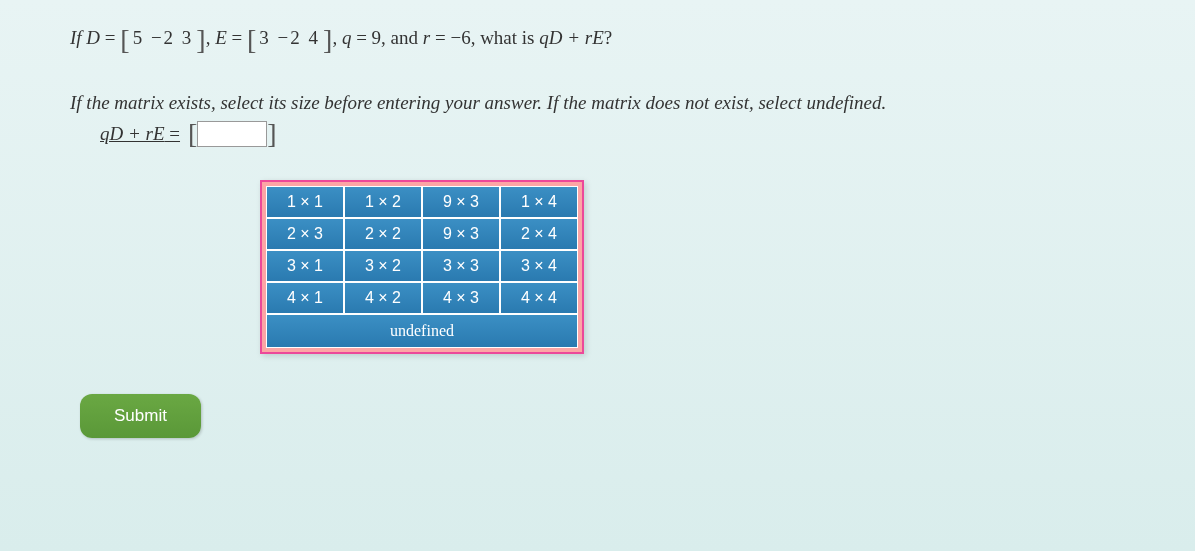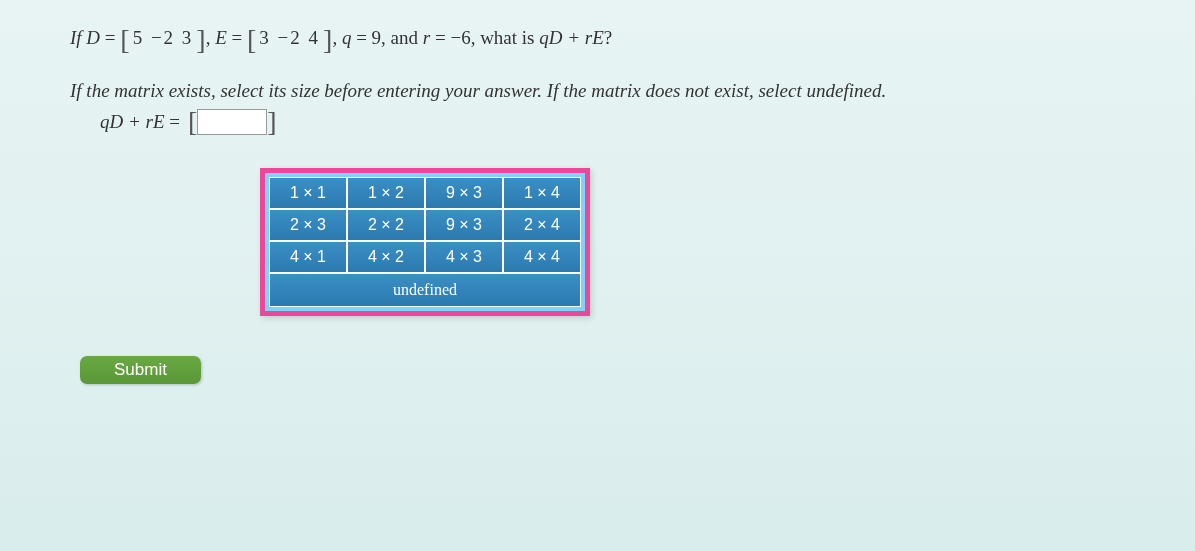--- a/index.html
+++ b/index.html
@@ -12,21 +12,21 @@
       background: linear-gradient(to bottom, #e8f4f4 0%, #d9edec 100%);
       width: 1195px;
       height: 551px;
       padding: 20px 70px;
       color: #333;
       font-size: 19px;
       font-style: italic;
       overflow: hidden;
     }
     .question-line {
-      margin-bottom: 18px;
+      margin-bottom: 30px;
       line-height: 1.4;
     }
     .matrix-bracket {
       font-style: normal;
       font-size: 28px;
       color: #555;
       vertical-align: middle;
       font-weight: 300;
     }
     .matrix-content {
@@ -38,35 +38,36 @@
       line-height: 1.5;
     }
     .answer-line {
       margin-left: 30px;
       margin-bottom: 30px;
       display: flex;
       align-items: center;
     }
     .answer-label {
       margin-right: 8px;
+      text-decoration: underline;
     }
     .answer-input {
       display: inline-block;
       border: 1px solid #999;
       background: #fff;
       width: 70px;
       height: 26px;
       vertical-align: middle;
       font-style: normal;
     }
     .size-selector {
       margin-left: 190px;
       display: inline-block;
-      background: #7dd3fc;
-      border: 5px solid #ec4899;
+      background: #fca5a5;
+      border: 2px solid #ec4899;
       box-shadow: 2px 2px 6px rgba(0,0,0,0.15);
       padding: 4px;
     }
     .size-row {
       display: flex;
     }
     .size-cell {
       background: linear-gradient(to bottom, #3b8fc4 0%, #2a7ab0 100%);
       color: #fff;
       font-style: normal;
@@ -95,22 +96,22 @@
     }
     .submit-btn {
       margin-top: 40px;
       margin-left: 10px;
       background: linear-gradient(to bottom, #6aa843 0%, #5a9838 100%);
       color: #fff;
       font-style: normal;
       font-family: Arial, sans-serif;
       font-size: 17px;
       border: none;
-      border-radius: 7px;
-      padding: 4px 34px;
+      border-radius: 12px;
+      padding: 12px 34px;
       cursor: pointer;
       box-shadow: 1px 1px 3px rgba(0,0,0,0.2);
     }
     .var {
       font-style: italic;
     }
     .normal {
       font-style: normal;
     }
   </style>
@@ -141,20 +142,26 @@
     <div class="size-cell">9 × 3</div>
     <div class="size-cell">1 × 4</div>
   </div>
   <div class="size-row">
     <div class="size-cell">2 × 3</div>
     <div class="size-cell">2 × 2</div>
     <div class="size-cell">9 × 3</div>
     <div class="size-cell">2 × 4</div>
   </div>
   <div class="size-row">
+    <div class="size-cell">3 × 1</div>
+    <div class="size-cell">3 × 2</div>
+    <div class="size-cell">3 × 3</div>
+    <div class="size-cell">3 × 4</div>
+  </div>
+  <div class="size-row">
     <div class="size-cell">4 × 1</div>
     <div class="size-cell">4 × 2</div>
     <div class="size-cell">4 × 3</div>
     <div class="size-cell">4 × 4</div>
   </div>
   <div class="undefined-row">undefined</div>
 </div>
 
 <div>
   <button class="submit-btn">Submit</button>

